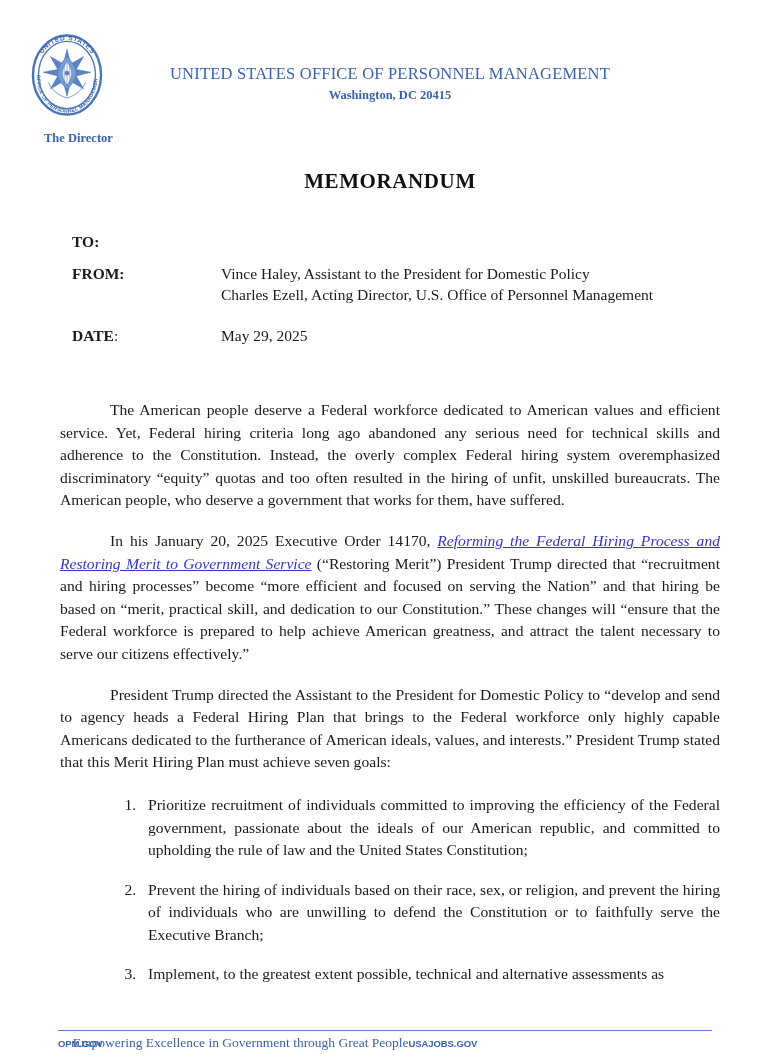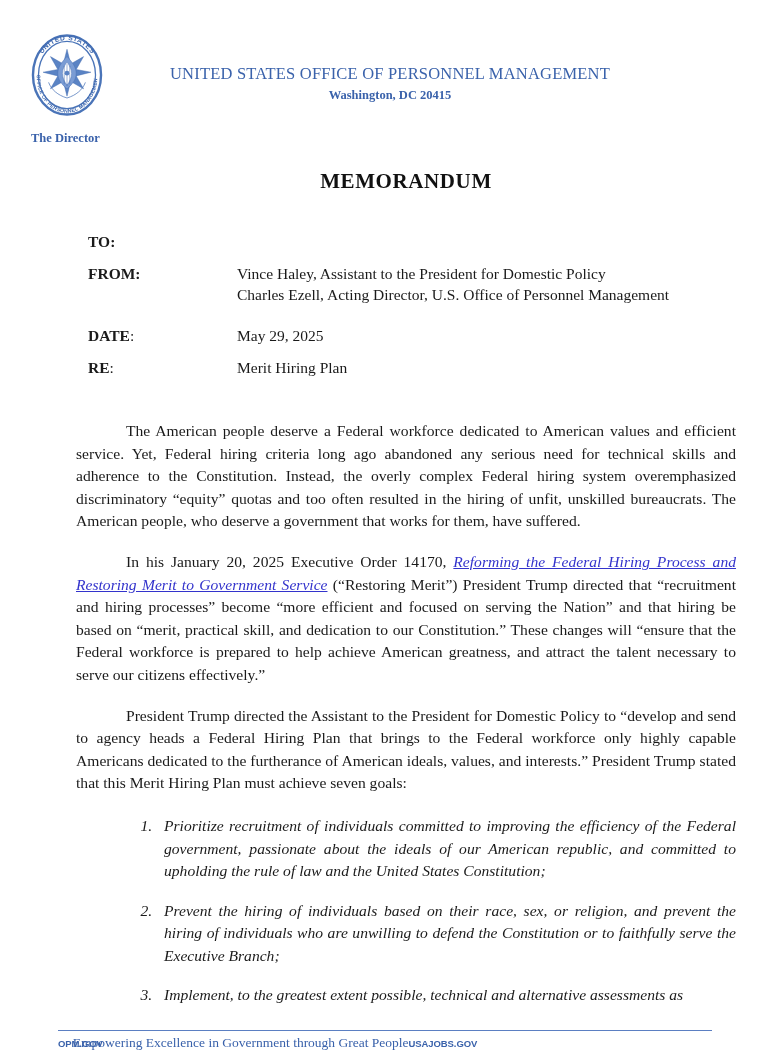--- a/index.html
+++ b/index.html
@@ -49,35 +49,34 @@
   }
   .agency-addr {
     font-size: 12.5px;
     font-weight: bold;
     color: #3a62ab;
     line-height: 16px;
     margin-top: 3px;
   }
   .director-label {
     position: absolute;
-    left: 31px;
+    left: 44px;
     top: 131px;
     font-size: 12.5px;
     font-weight: bold;
     color: #3a62ab;
     line-height: 15px;
   }
 
   
   .doc {
     position: absolute;
     left: 60px;
     top: 160px;
     width: 660px;
-    margin-left: 16px;
   }
 
   .memo-title {
     text-align: center;
     font-size: 21px;
     font-weight: bold;
     letter-spacing: 0.6px;
     color: #111111;
     margin: 8px 0 0 0;
     line-height: 26px;
@@ -124,21 +123,20 @@
     font-style: italic;
     text-decoration: underline;
   }
   .ital { }
 
   
   ol.goals {
     margin: 20px 0 0 0;
     padding: 0 0 0 80px;
     list-style-position: outside;
-    font-style: italic;
   }
   ol.goals li {
     font-size: 15.6px;
     line-height: 22.6px;
     text-align: justify;
     padding-left: 8px;
     margin-bottom: 17px;
   }
 
   
@@ -245,26 +243,20 @@
 
     <div class="field-row">
       <div class="field-label"><span>DATE</span><span class="thin">:</span></div>
       <div class="field-value">
         <div>May 29, 2025</div>
       </div>
     </div>
 
     <div class="field-gap-sm"></div>
 
-    <div class="field-row">
-      <div class="field-label"><span>RE</span><span class="thin">:</span></div>
-      <div class="field-value">
-        <div>Merit Hiring Plan</div>
-      </div>
-    </div>
 
   </div>
 
   <div class="body-copy">
 
     <p class="para">The American people deserve a Federal workforce dedicated to American values and efficient service. Yet, Federal hiring criteria long ago abandoned any serious need for technical skills and adherence to the Constitution. Instead, the overly complex Federal hiring system overemphasized discriminatory “equity” quotas and too often resulted in the hiring of unfit, unskilled bureaucrats. The American people, who deserve a government that works for them, have suffered.</p>
 
     <p class="para"><span>In his January 20, 2025 Executive Order 14170, </span><a class="doc-link" href="#">Reforming the Federal Hiring Process and Restoring Merit to Government Service</a><span> (“</span><span class="ital">Restoring Merit</span><span>”) President Trump directed that “recruitment and hiring processes” become “more efficient and focused on serving the Nation” and that hiring be based on “merit, practical skill, and dedication to our Constitution.” These changes will “ensure that the Federal workforce is prepared to help achieve American greatness, and attract the talent necessary to serve our citizens effectively.”</span></p>
 
     <p class="para">President Trump directed the Assistant to the President for Domestic Policy to “develop and send to agency heads a Federal Hiring Plan that brings to the Federal workforce only highly capable Americans dedicated to the furtherance of American ideals, values, and interests.” President Trump stated that this Merit Hiring Plan must achieve seven goals:</p>

